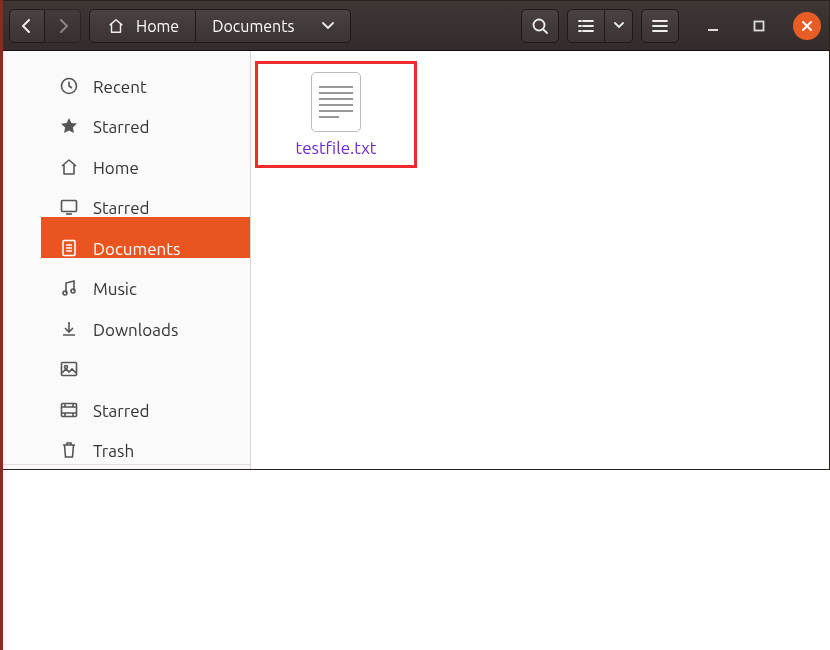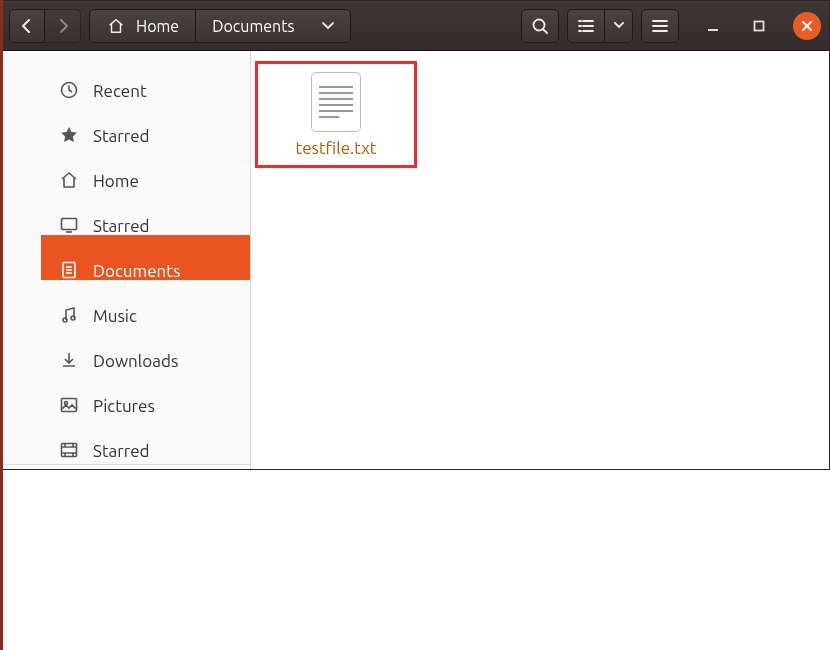--- a/index.html
+++ b/index.html
@@ -49,21 +49,21 @@
   .side-icon { width:20px; height:20px; display:flex; align-items:center; justify-content:center; flex-shrink:0; }
   .side-label { white-space:nowrap; overflow:hidden; text-overflow:ellipsis; flex:1; }
   .eject { width:26px; height:26px; border-radius:50%; border:1px solid #ccc; display:flex; align-items:center; justify-content:center; margin-left:auto; }
   .divider { height:1px; background:#e0dddb; margin:4px 0; }
   
   .content { flex:1; background:#fff; padding:10px 4px; }
   .file-item { width:162px; padding:8px 4px; display:flex; flex-direction:column; align-items:center; gap:6px; border:3px solid #ef2b2b; cursor:pointer; }
   .file-icon { width:50px; height:60px; border:1px solid #bdbbb9; border-radius:5px; background:#fff; display:flex; align-items:center; justify-content:center; }
   .file-icon-inner { width:34px; height:40px; display:flex; flex-direction:column; gap:4px; justify-content:center; }
   .file-icon-inner .ln { height:2px; background:#9a9896; }
-  .file-label { font-size:17px; color:#a16207; }
+  .file-label { font-size:17px; color:#6d28d9; }
   
   .edge { position:absolute; left:0; top:0; width:3px; height:650px; background:#8a2a20; }
   svg { display:block; }
 </style>
 </head>
 <body>
 
 <div class="edge"></div>
 
 <div class="window">
@@ -239,33 +239,40 @@
       </div>
 
       <div class="side-item">
         <span class="side-icon">
           <svg width="20" height="20" viewBox="0 0 20 20">
               <rect x="2.5" y="3.5" width="15" height="13" rx="1"></rect>
               <circle cx="7" cy="8" r="1.5"></circle>
               <path d="M3 14l4-4 3 3 3-3 4 4"></path>
             </svg>
         </span>
-        <span class="side-label">Pictures</span>
       </div>
 
       <div class="side-item">
         <span class="side-icon">
           <svg width="20" height="20" viewBox="0 0 20 20">
               <rect x="2.5" y="3.5" width="15" height="13" rx="1"></rect>
               <path d="M2.5 7h15M2.5 13h15M6 3.5v3M6 13v3.5M14 3.5v3M14 13v3.5"></path>
             </svg>
         </span>
         <span class="side-label">Starred</span>
       </div>
 
+      <div class="side-item">
+        <span class="side-icon">
+          <svg width="20" height="20" viewBox="0 0 20 20">
+              <path d="M4 5h12M8 5V3h4v2M5.5 5l1 12h7l1-12"></path>
+            </svg>
+        </span>
+        <span class="side-label">Trash</span>
+      </div>
 
       <div class="divider"></div>
 
 
     </div>
 
     <div class="content">
       <div class="file-item">
         <div class="file-icon">
           <div class="file-icon-inner">

